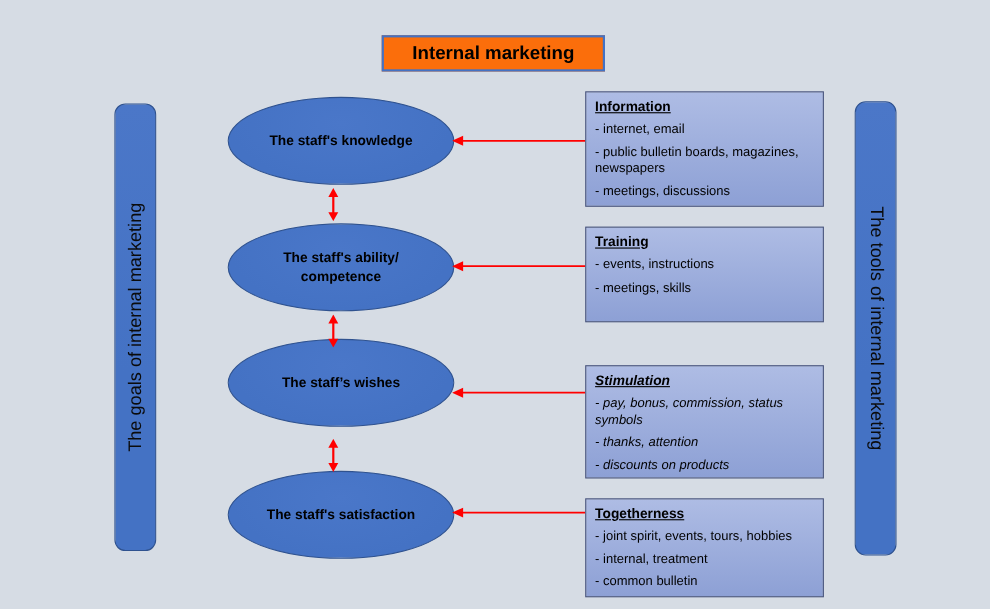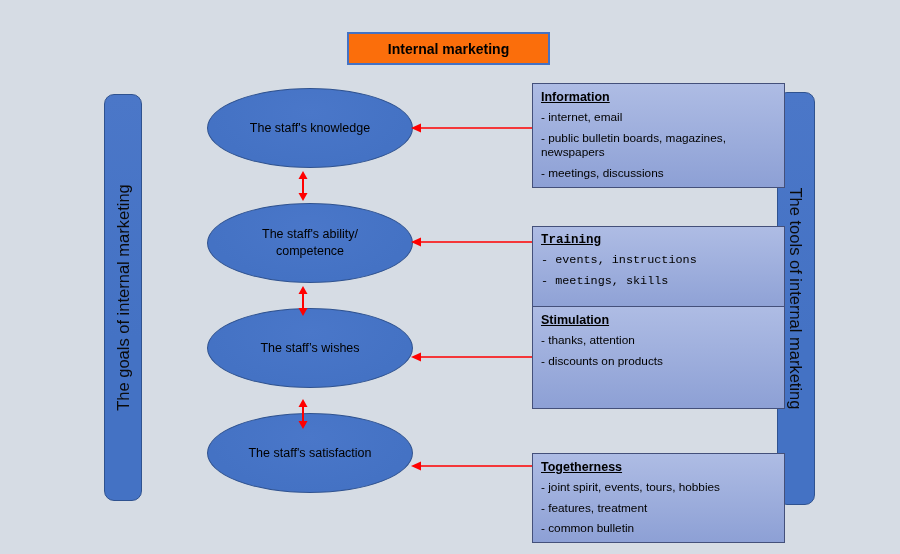--- a/index.html
+++ b/index.html
@@ -16,21 +16,21 @@
     height: 554px;
     background: #d6dce4;
   }
   .title-box {
     position: absolute;
     left: 347px; top: 32px;
     width: 203px; height: 33px;
     background: #fb6e0b;
     border: 2px solid #4472c4;
     display: flex; align-items: center; justify-content: center;
-    font-size: 14px; font-weight: bold;
+    font-size: 17px; font-weight: bold;
   }
   .vbar {
     position: absolute;
     width: 38px;
     background: linear-gradient(180deg, #4b77c8 0%, #4472c4 60%);
     border: 1px solid #2f528f;
     border-radius: 10px;
     display: flex; align-items: center; justify-content: center;
     overflow: hidden;
   }
@@ -48,36 +48,37 @@
     left: 207px;
     width: 206px; height: 80px;
     background: radial-gradient(ellipse at 50% 30%, #4a77c9 0%, #4472c4 70%);
     border: 1.5px solid #2f528f;
     border-radius: 50%;
     display: flex; align-items: center; justify-content: center;
     text-align: center;
     font-size: 12.5px;
     white-space: pre-line;
     line-height: 1.35;
+    font-weight: bold;
   }
   .ellipse.e1 { top: 88px; }
   .ellipse.e2 { top: 203px; }
   .ellipse.e3 { top: 308px; }
-  .ellipse.e4 { top: 413px; }
+  .ellipse.e4 { top: 428px; }
   .info-box {
     position: absolute;
     left: 532px;
-    width: 253px;
+    width: 217px;
     background: linear-gradient(180deg, #aebce4 0%, #8da0d5 100%);
     border: 1px solid #44507a;
     padding: 6px 7px 6px 8px;
   }
   .info-box.b1 { top: 83px;  height: 105px; }
-  .info-box.b2 { top: 226px; height: 87px; font-family: Liberation Mono, monospace;  }
-  .info-box.b3 { top: 306px; height: 103px; }
+  .info-box.b2 { top: 206px; height: 87px;  }
+  .info-box.b3 { top: 332px; height: 103px; font-style: italic; }
   .info-box.b4 { top: 453px; height: 90px;  }
   .box-heading {
     font-size: 12.5px;
     font-weight: bold;
     text-decoration: underline;
     margin-bottom: 2px;
   }
   .box-item {
     font-size: 11.8px;
     line-height: 1.25;
@@ -126,28 +127,29 @@
   </div>
 
   <div class="info-box b2">
     <div class="box-heading">Training</div>
     <div class="box-item">- events, instructions</div>
     <div class="box-item">- meetings, skills</div>
   </div>
 
   <div class="info-box b3">
     <div class="box-heading">Stimulation</div>
+    <div class="box-item">- pay, bonus, commission, status symbols</div>
     <div class="box-item">- thanks, attention</div>
     <div class="box-item">- discounts on products</div>
   </div>
 
   <div class="info-box b4">
     <div class="box-heading">Togetherness</div>
     <div class="box-item">- joint spirit, events, tours, hobbies</div>
-    <div class="box-item">- features, treatment</div>
+    <div class="box-item">- internal, treatment</div>
     <div class="box-item">- common bulletin</div>
   </div>
 
   <div class="arrow h-arrow a1">
     <svg width="121" height="12" viewBox="0 0 121 12">
       <line x1="9" y1="6" x2="121" y2="6" stroke="#ff0000" stroke-width="1.6"></line>
       <polygon points="0,6 10,1.5 10,10.5" fill="#ff0000"></polygon>
     </svg>
   </div>
   <div class="arrow h-arrow a2">

